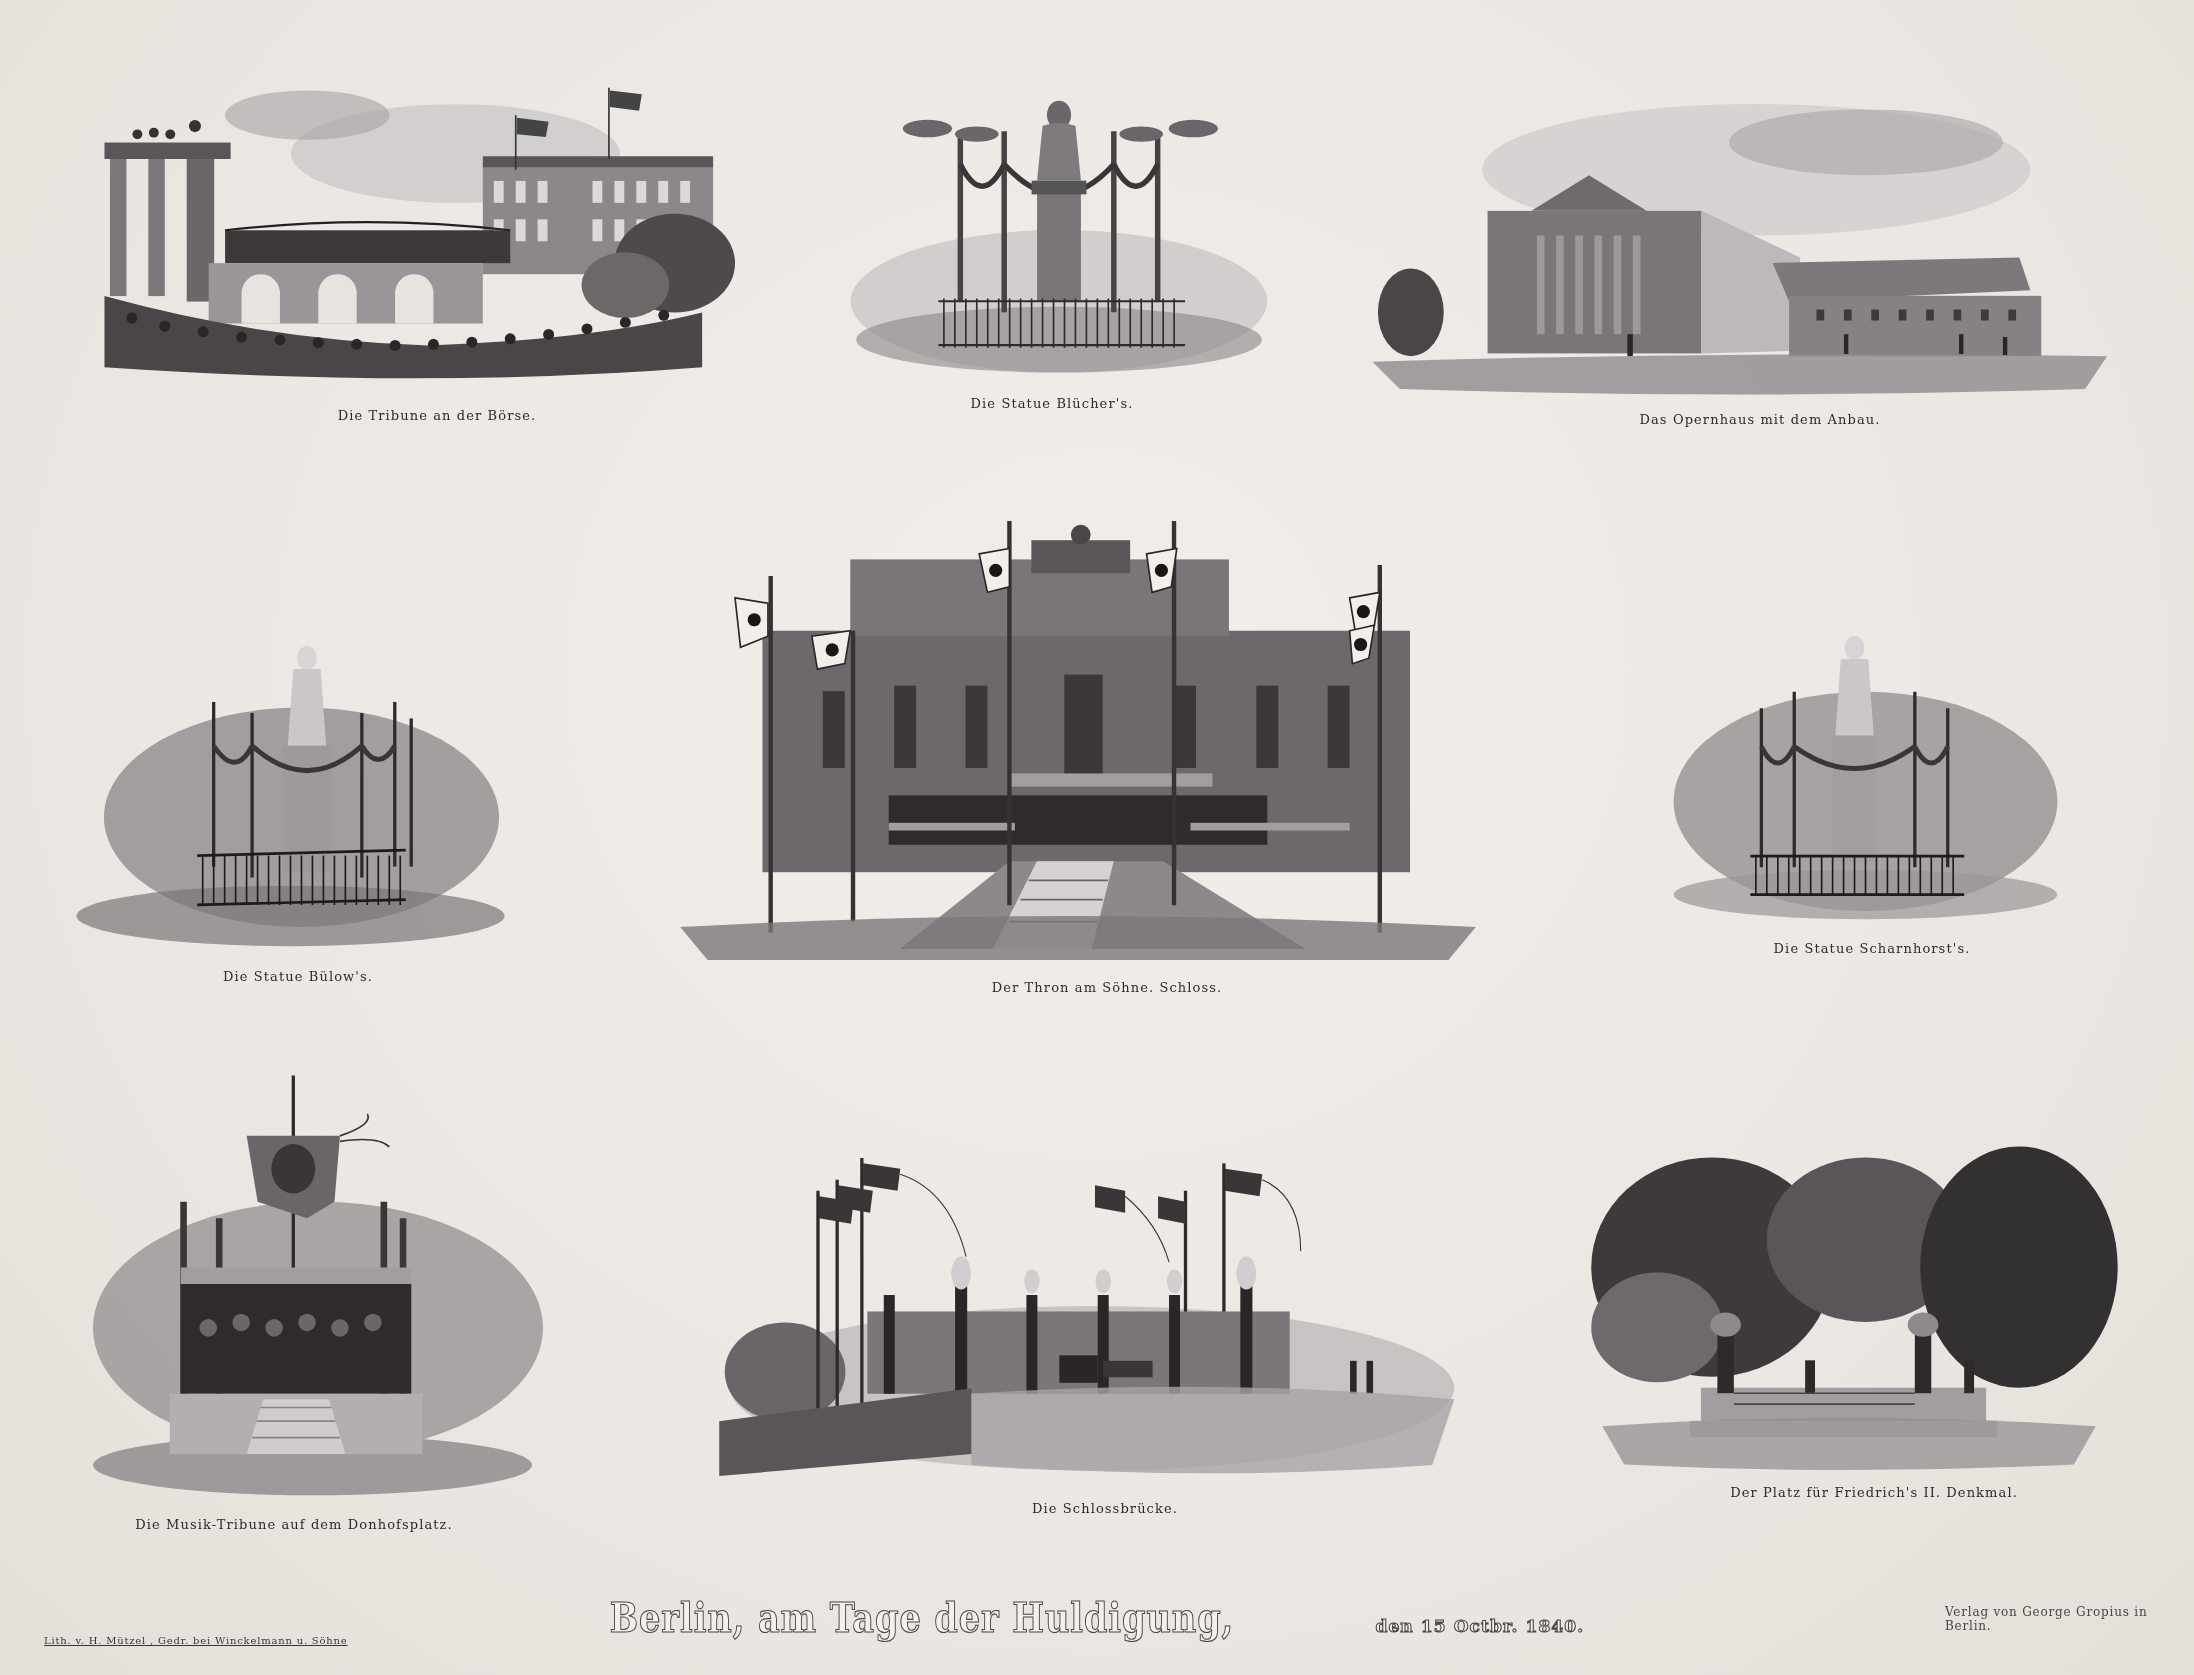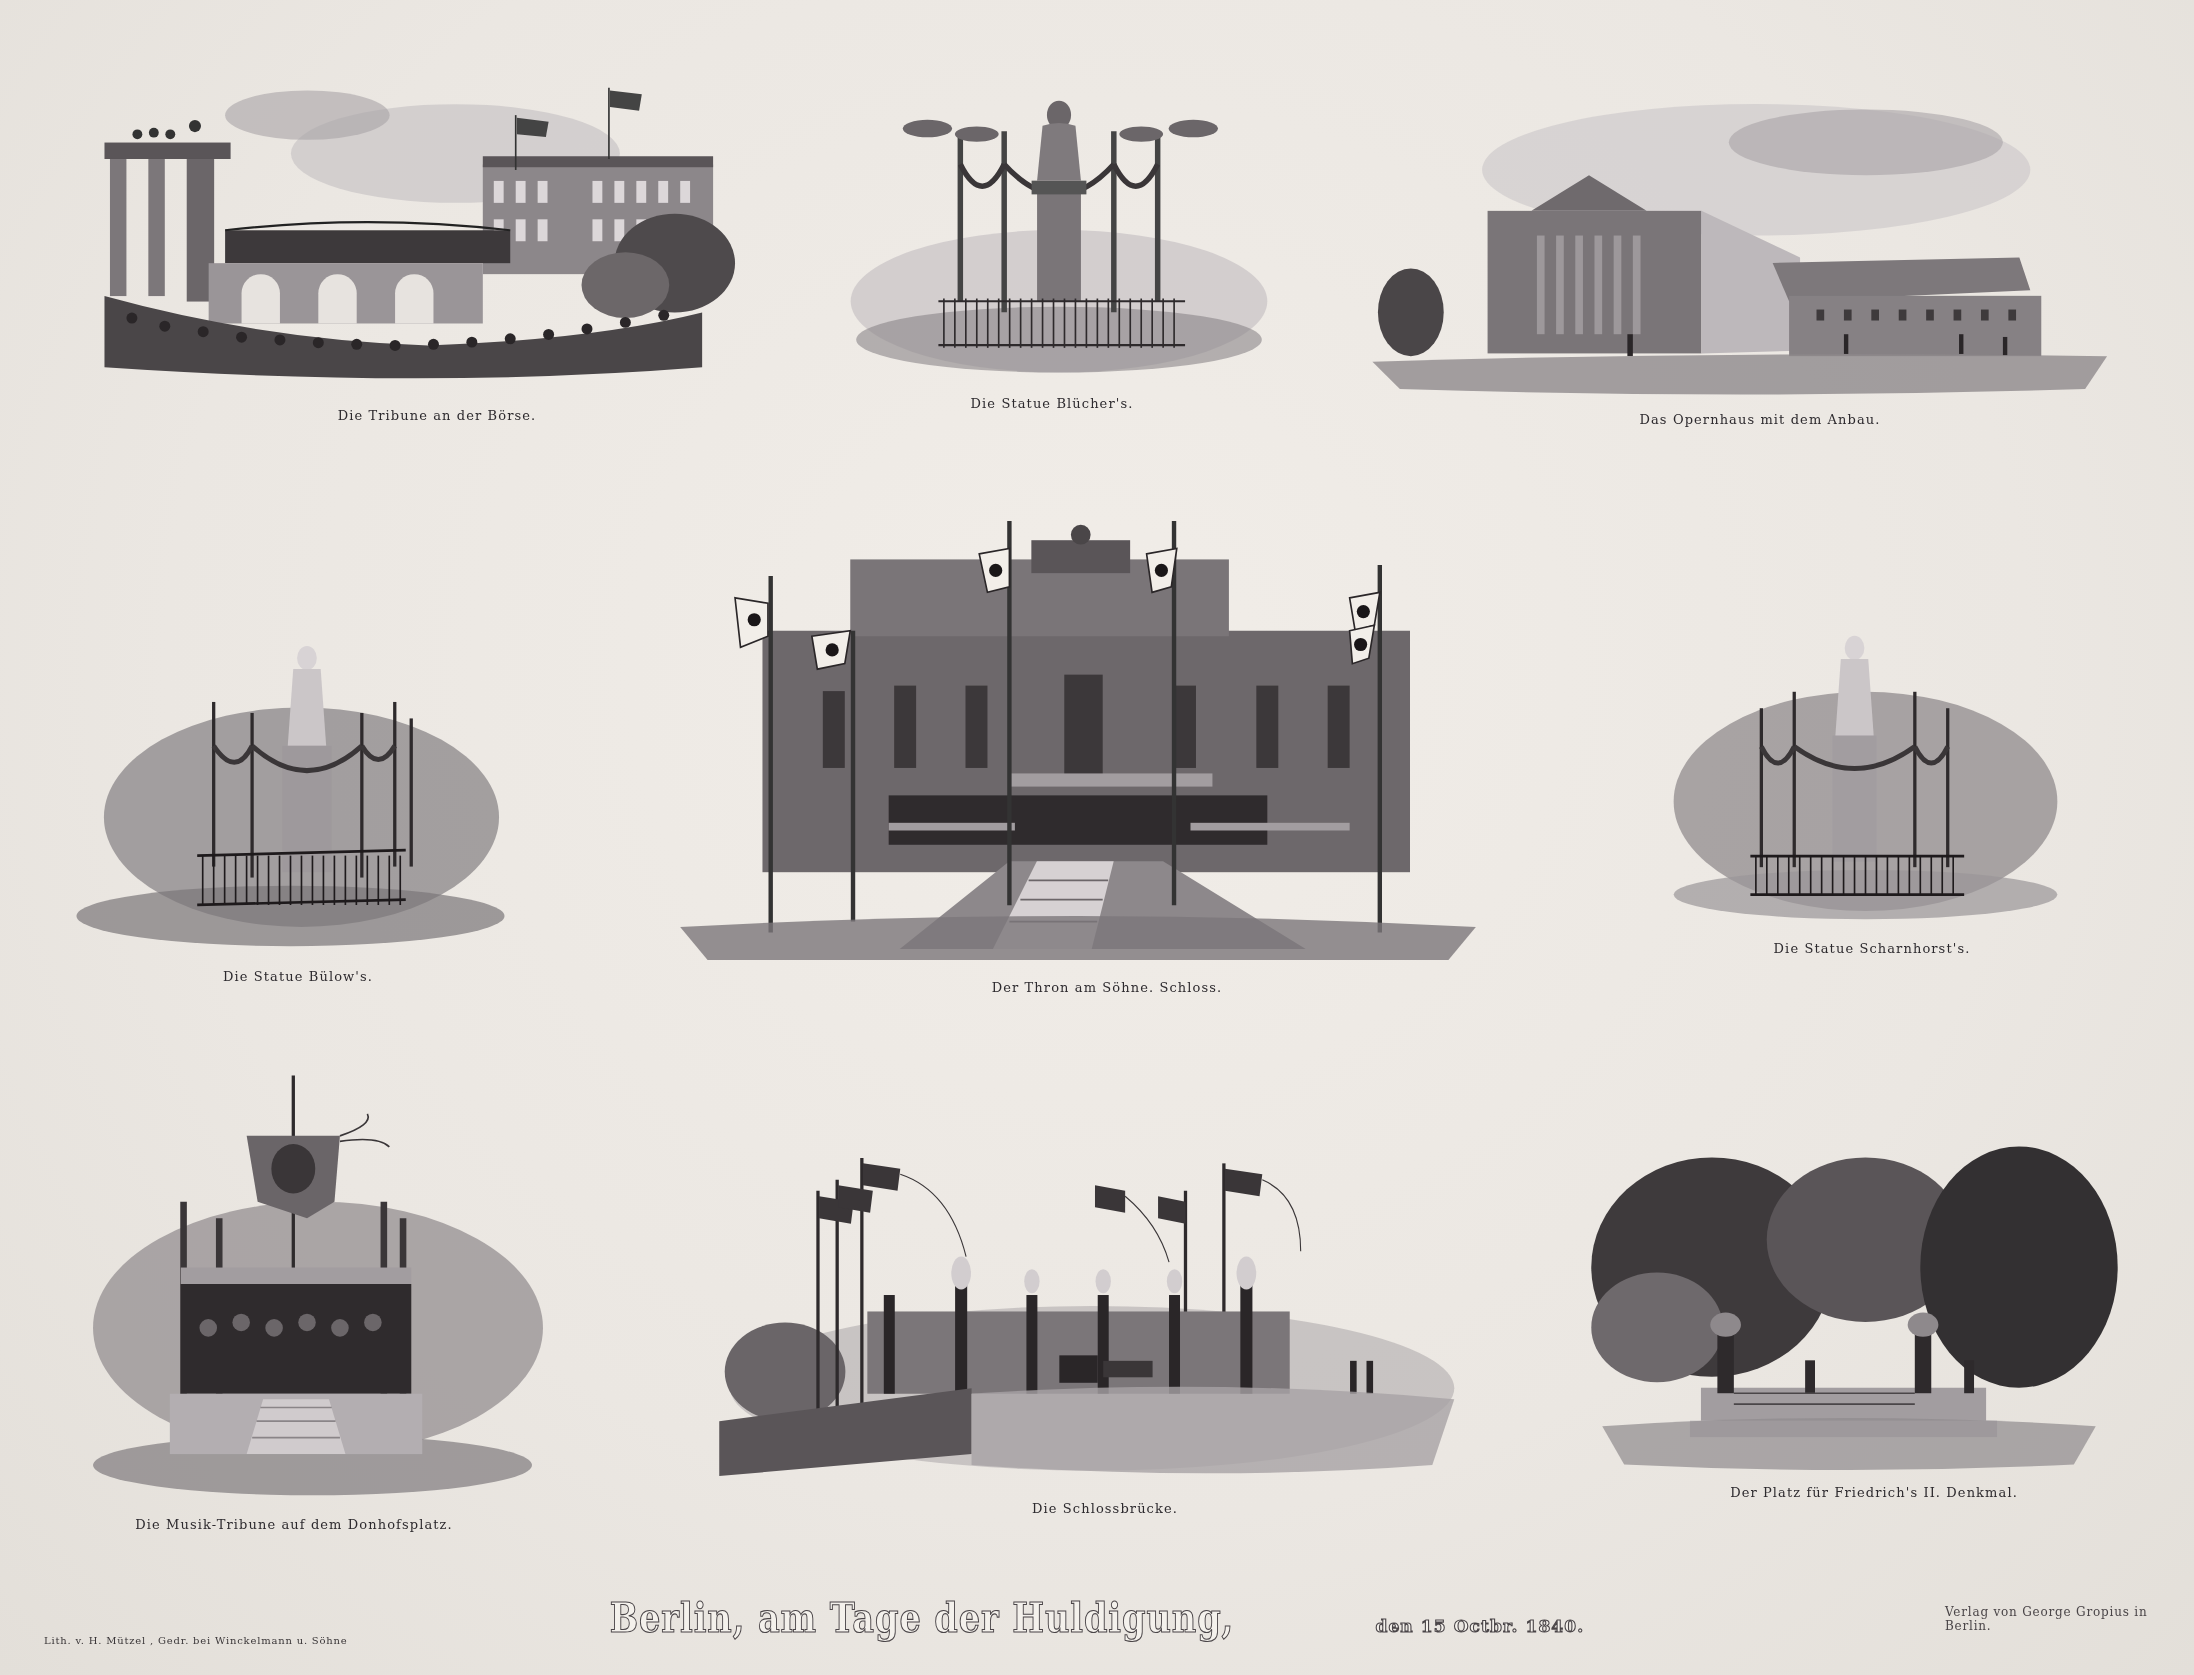--- a/index.html
+++ b/index.html
@@ -21,21 +21,21 @@
     .main-title {
       position: absolute; left: 50%; top: 1594px; transform: translateX(-50%);
       white-space: nowrap; color: #f4f1ec;
       -webkit-text-stroke: 1.1px #4a4548;
       font-family: "DejaVu Serif", "Liberation Serif", serif;
       font-weight: bold; letter-spacing: 1.1px;
     }
     .main-title .big { font-size: 41px; transform: scaleX(0.82); display: inline-block; transform-origin: left; }
     .main-title .small { font-size: 17px; display: inline-block; }
     .imprint-left {
-      position: absolute; left: 44px; top: 1635px; font-size: 10px; letter-spacing: 0.8px; color: #3a3638;
+      position: absolute; left: 44px; top: 1635px; font-size: 10px; letter-spacing: 0.8px; color: #3a3638; text-decoration: underline;
     }
     .imprint-right {
       position: absolute; left: 1945px; top: 1605px; font-size: 12px; letter-spacing: 0.8px; color: #4a4548;
     }
   </style>
 </head>
 <body>
 
 <div class="vignette" style="left:99px; top:82px; width:647px; height:313px;">
   <svg viewBox="0 0 1180 570">

